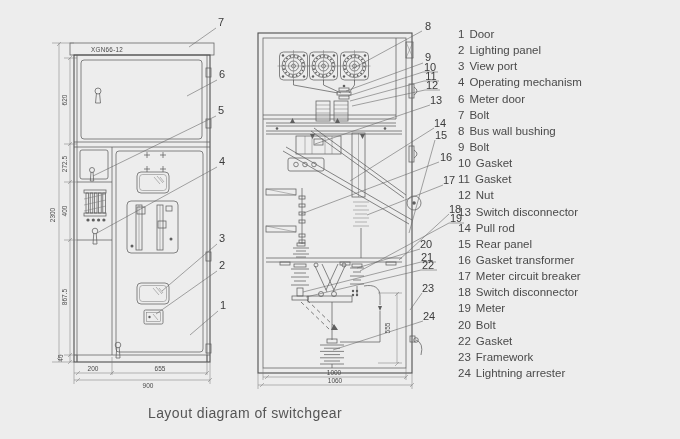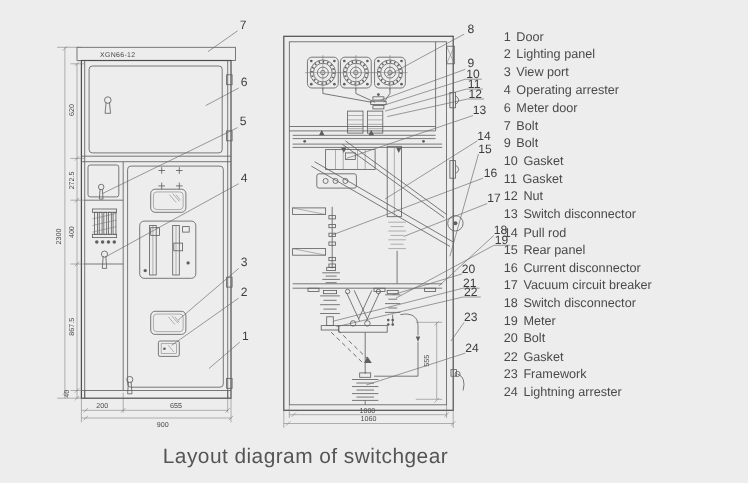--- a/index.html
+++ b/index.html
@@ -20,21 +20,21 @@
   .modeltxt{font-size:6.3px;fill:#4a4a4a;letter-spacing:0.3px;}
   .leader{stroke:#6a6a6a;stroke-width:0.6;fill:none;}
   .legend{
     position:absolute;left:458px;top:26px;width:210px;
     font-size:11.5px;color:#4a4a4a;
   }
   .lg-row{height:16.15px;line-height:16.15px;white-space:nowrap;}
   .lg-num{display:inline-block;margin-right:5px;}
   .caption{
     position:absolute;left:148px;top:405px;
-    font-size:19px;color:#555;letter-spacing:0.4px;
+    font-size:14px;color:#555;letter-spacing:0.4px;
   }
 </style>
 </head>
 <body>
 
 <div class="stage">
 
 <svg width="680" height="439" viewBox="0 0 680 439">
 
   <g>
@@ -322,32 +322,33 @@
     <text class="callout" x="428" y="269" text-anchor="middle">22</text>
     <text class="callout" x="428" y="292" text-anchor="middle">23</text>
     <text class="callout" x="429" y="320" text-anchor="middle">24</text>
   </g>
 </svg>
 
 <div class="legend">
   <div class="lg-row"><span class="lg-num">1</span><span>Door</span></div>
   <div class="lg-row"><span class="lg-num">2</span><span>Lighting panel</span></div>
   <div class="lg-row"><span class="lg-num">3</span><span>View port</span></div>
-  <div class="lg-row"><span class="lg-num">4</span><span>Operating arrester</span></div>
+  <div class="lg-row"><span class="lg-num">4</span><span>Operating mechanism</span></div>
   <div class="lg-row"><span class="lg-num">6</span><span>Meter door</span></div>
   <div class="lg-row"><span class="lg-num">7</span><span>Bolt</span></div>
+  <div class="lg-row"><span class="lg-num">8</span><span>Bus wall bushing</span></div>
   <div class="lg-row"><span class="lg-num">9</span><span>Bolt</span></div>
   <div class="lg-row"><span class="lg-num">10</span><span>Gasket</span></div>
   <div class="lg-row"><span class="lg-num">11</span><span>Gasket</span></div>
   <div class="lg-row"><span class="lg-num">12</span><span>Nut</span></div>
   <div class="lg-row"><span class="lg-num">13</span><span>Switch disconnector</span></div>
   <div class="lg-row"><span class="lg-num">14</span><span>Pull rod</span></div>
   <div class="lg-row"><span class="lg-num">15</span><span>Rear panel</span></div>
-  <div class="lg-row"><span class="lg-num">16</span><span>Current disconnector</span></div>
-  <div class="lg-row"><span class="lg-num">17</span><span>Vacuum circuit breaker</span></div>
+  <div class="lg-row"><span class="lg-num">16</span><span>Gasket transformer</span></div>
+  <div class="lg-row"><span class="lg-num">17</span><span>Meter circuit breaker</span></div>
   <div class="lg-row"><span class="lg-num">18</span><span>Switch disconnector</span></div>
   <div class="lg-row"><span class="lg-num">19</span><span>Meter</span></div>
   <div class="lg-row"><span class="lg-num">20</span><span>Bolt</span></div>
   <div class="lg-row"><span class="lg-num">22</span><span>Gasket</span></div>
   <div class="lg-row"><span class="lg-num">23</span><span>Framework</span></div>
   <div class="lg-row"><span class="lg-num">24</span><span>Lightning arrester</span></div>
 </div>
 
 <div class="caption">Layout diagram of switchgear</div>
 

